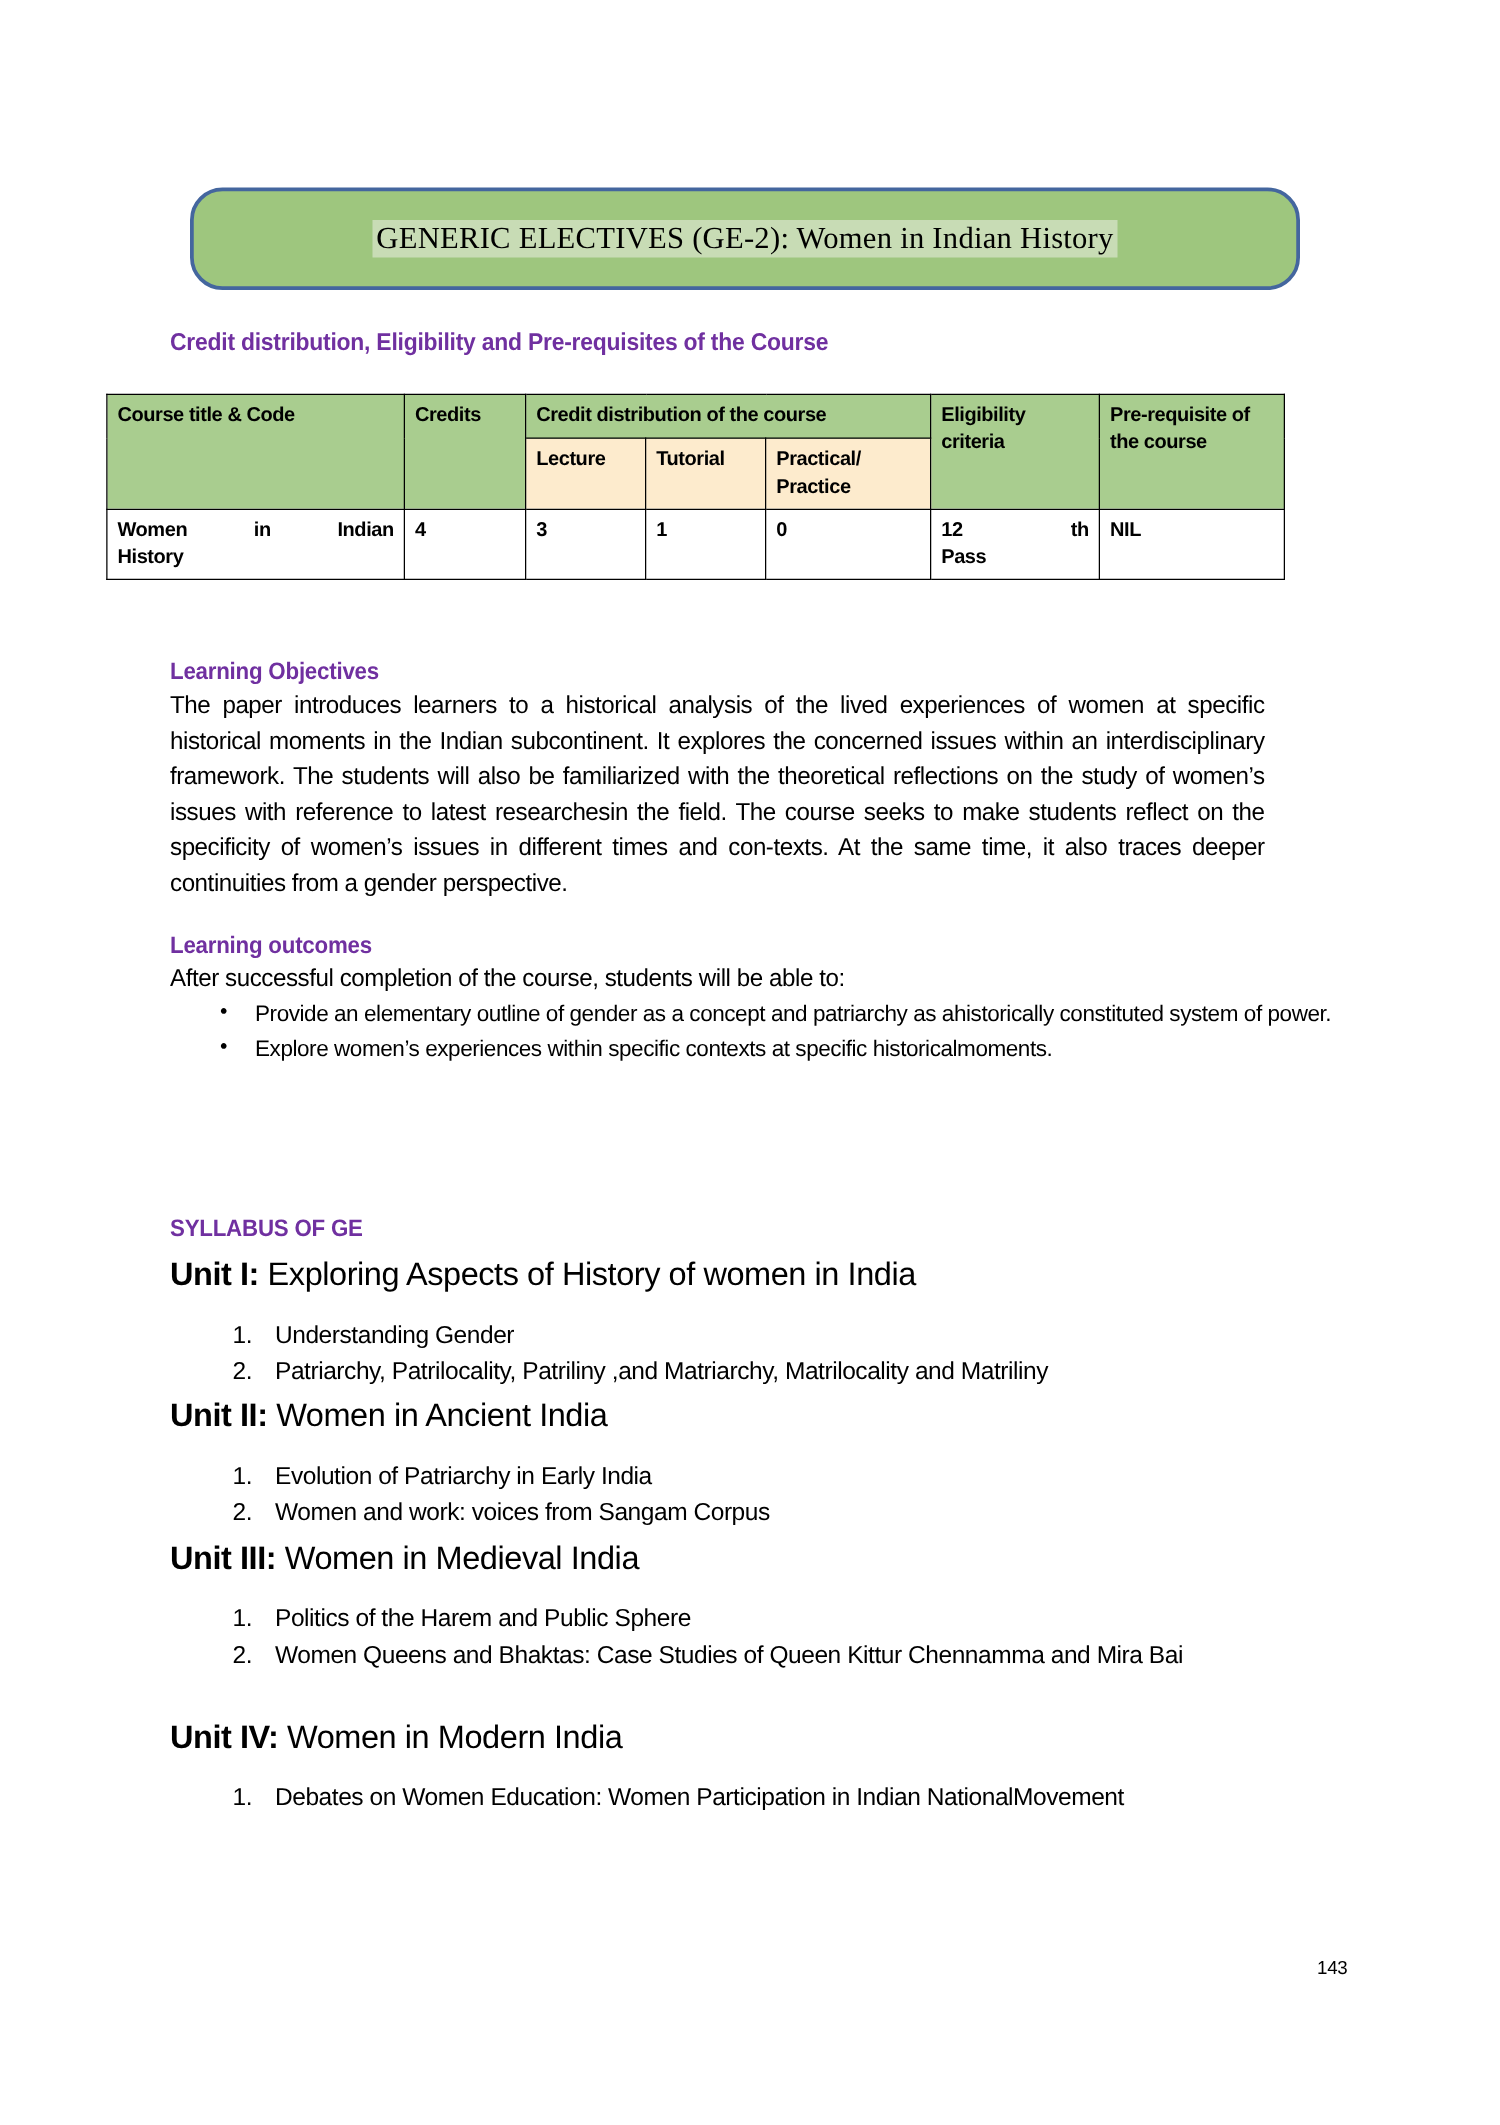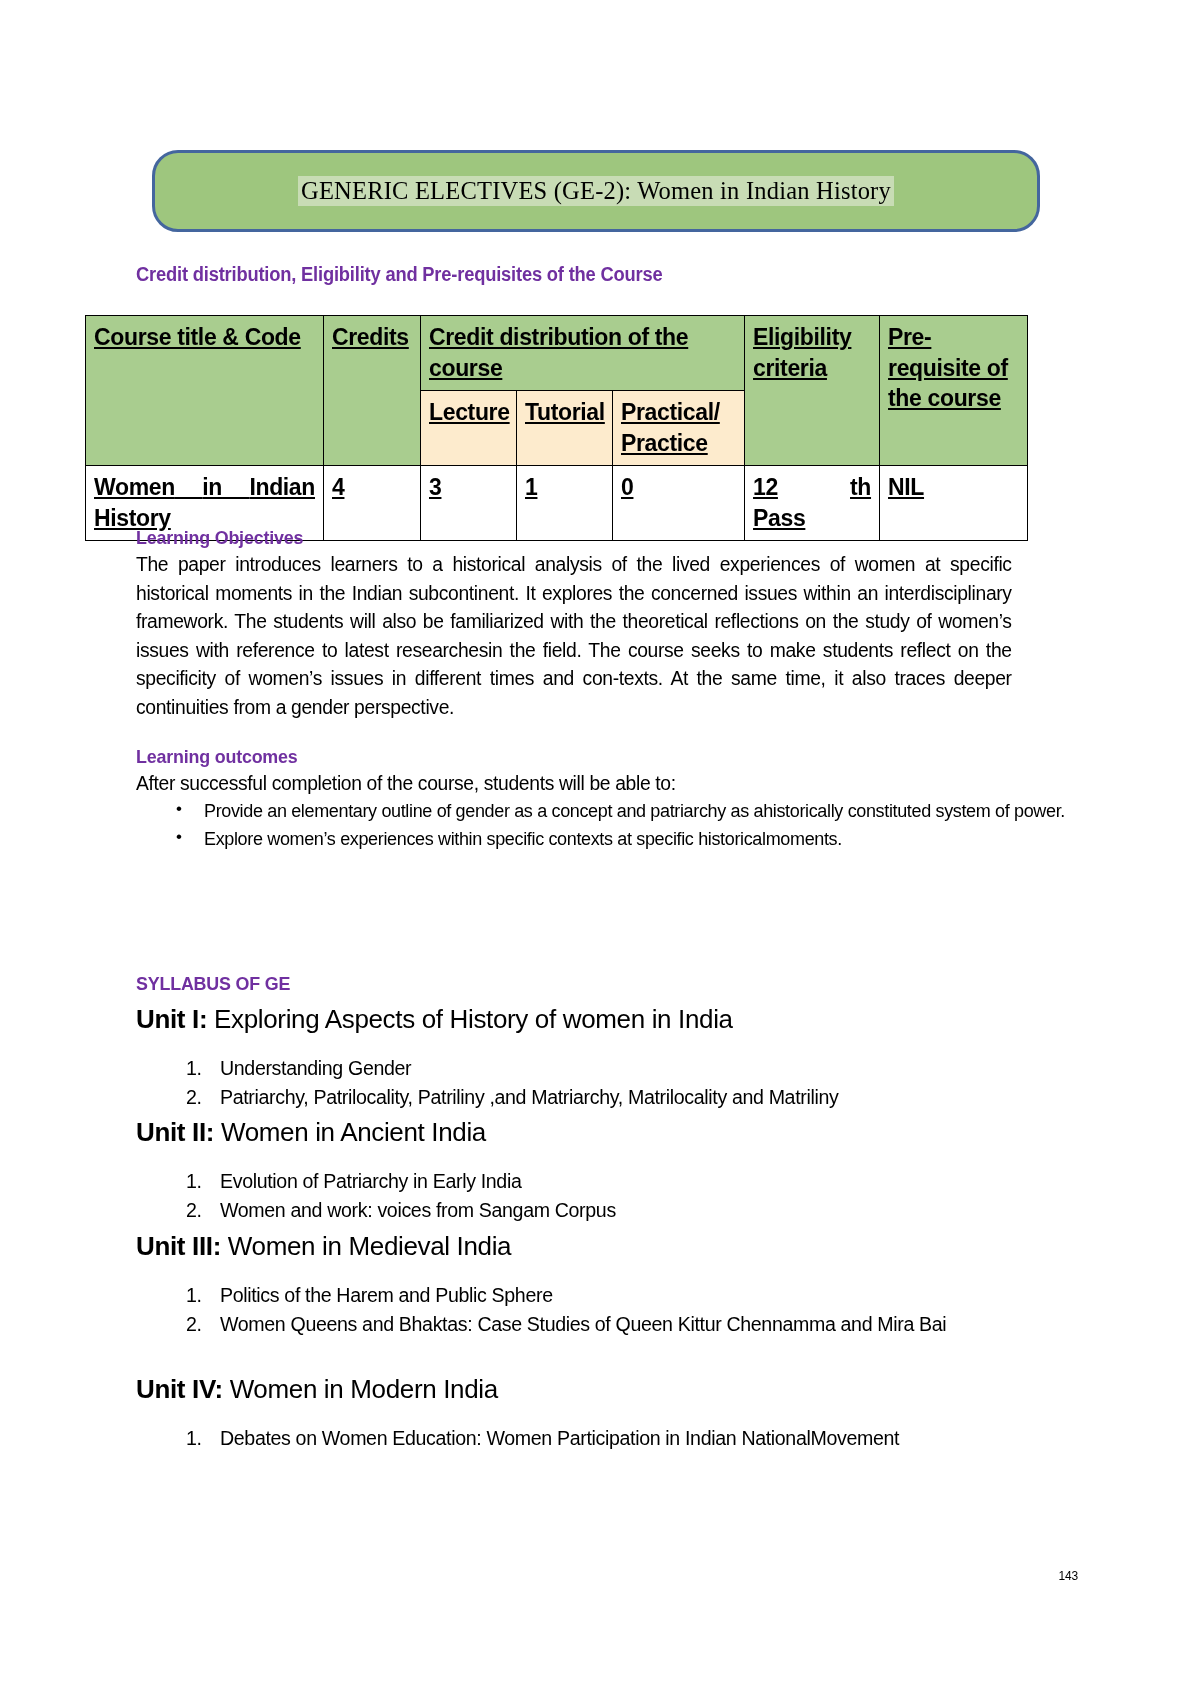--- a/index.html
+++ b/index.html
@@ -70,25 +70,24 @@
     top: 315px;
     width: 942px;
     border-collapse: collapse;
     table-layout: fixed;
     font-family: "Liberation Sans", sans-serif;
   }
   table.credit-table td {
     border: 1.6px solid #000;
     padding: 6px 8px 7px 8px;
     vertical-align: top;
-    font-size: 23px;
+    font-size: 16px;
     font-weight: bold;
     line-height: 1.33;
     letter-spacing: -0.35px;
-    text-decoration: underline;
   }
   td.hd-green { background: #a9cd8f; }
   td.hd-cream { background: #fdebcd; }
   td.ctr { text-align: left; }
   td.body-cell { background: #ffffff; }
   .just-row {
     display: flex;
     justify-content: space-between;
     width: 100%;
   }
@@ -174,21 +173,21 @@
   #unit1 { top: 1000px; }
   #unit2 { top: 1113px; }
   #unit3 { top: 1227px; }
   #unit4 { top: 1370px; }
 
   
   .page-number {
     position: absolute;
     right: 122px;
     bottom: 117px;
-    font-size: 12px;
+    font-size: 15px;
     color: #000;
     letter-spacing: -0.2px;
   }
 </style>
 </head>
 <body>
 
 <div class="page">
 
   <div class="banner-wrap">

